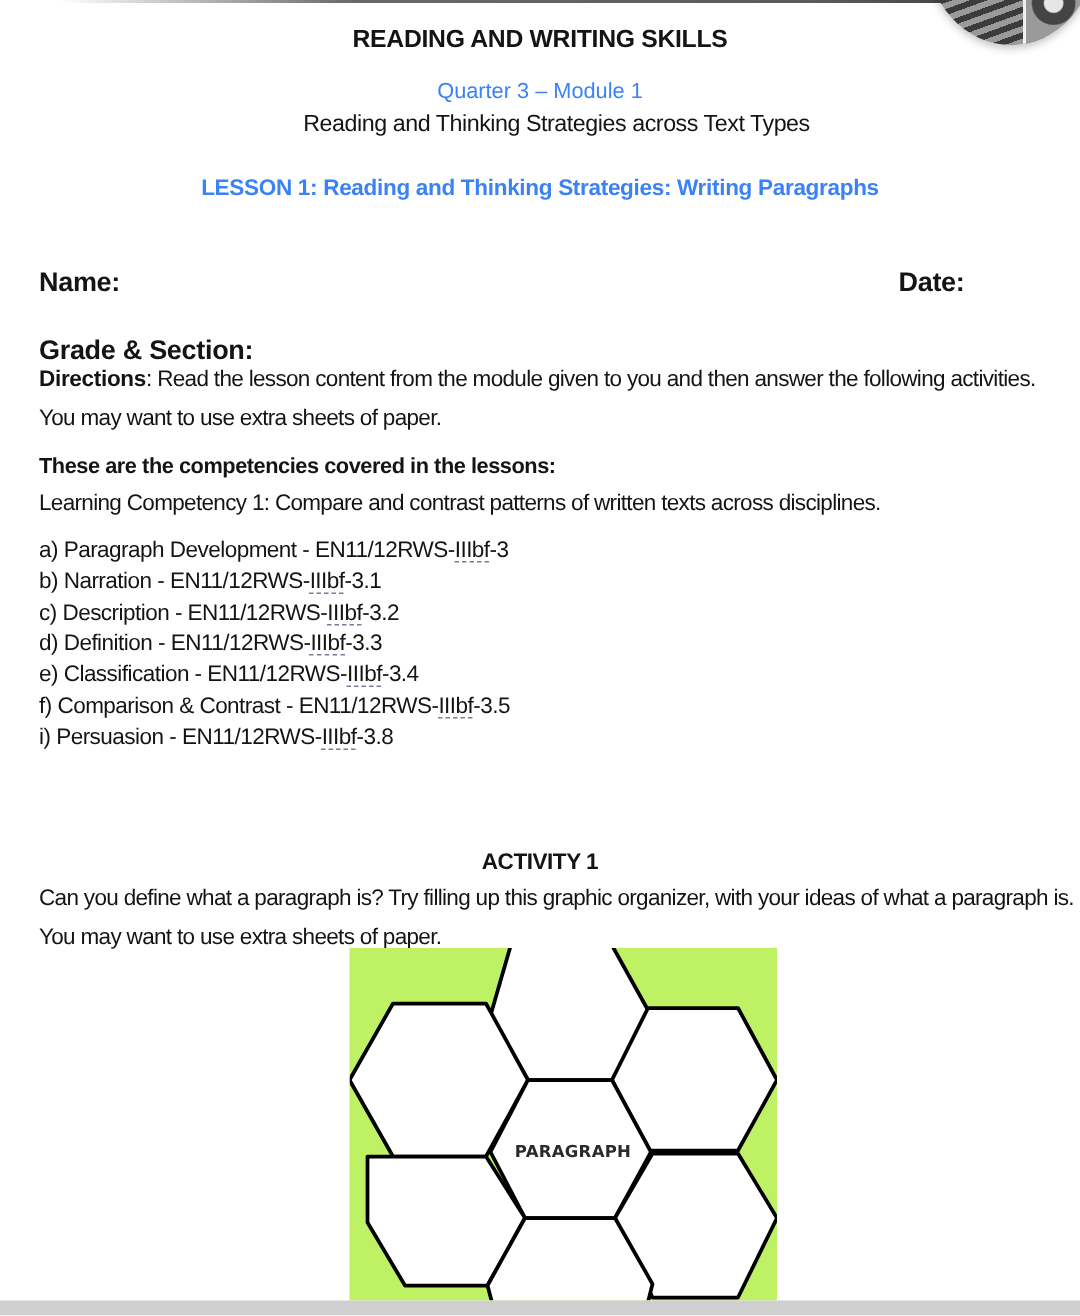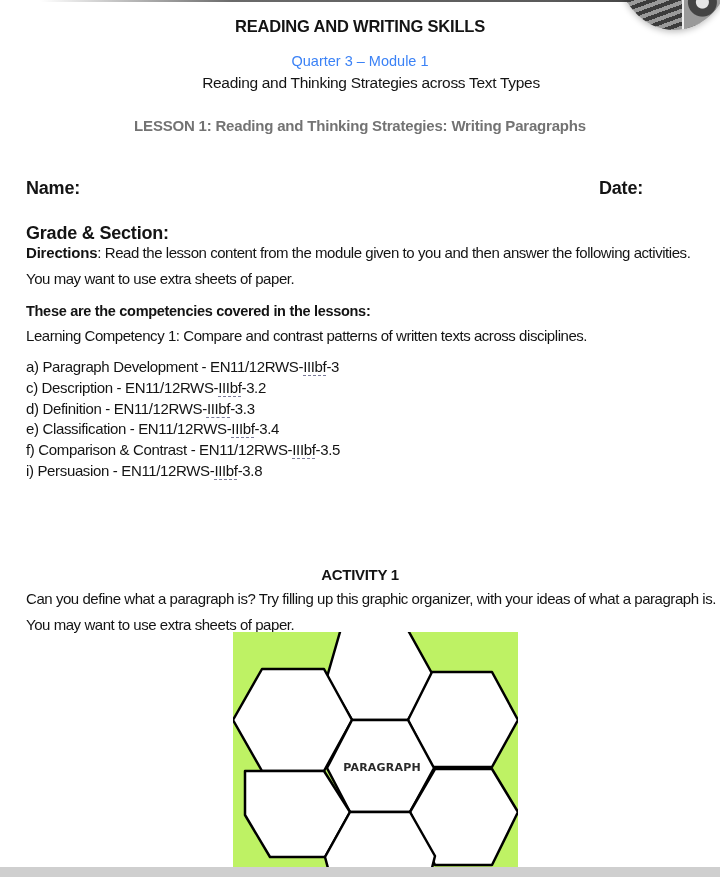--- a/index.html
+++ b/index.html
@@ -22,21 +22,21 @@
   .corner-art .photo {
     position: absolute; right: 0; top: 0; width: 46px; height: 62px;
     background: radial-gradient(circle at 40% 55%, #e6e6e6 0 6px, #444 7px 14px, #9a9a9a 15px);
     border-left: 2px solid #f0f0f0;
   }
   .abs { position: absolute; white-space: nowrap; }
   .center { left: 0; width: 720px; text-align: center; }
   .title { top: 17px; font-size: 16.5px; font-weight: bold; letter-spacing: -0.2px; }
   .quarter { top: 53px; font-size: 14.5px; color: #3b82f6; }
   .subtitle { top: 74px; font-size: 15.5px; letter-spacing: -0.3px; margin-left: 11px; }
-  .lesson { top: 117px; font-size: 15px; font-weight: bold; color: #737373; letter-spacing: -0.2px; }
+  .lesson { top: 117px; font-size: 15px; font-weight: bold; color: #3b82f6; letter-spacing: -0.2px; }
   .lbl { font-size: 18px; font-weight: bold; letter-spacing: -0.2px; }
   .name { left: 26px; top: 178px; }
   .date { left: 599px; top: 178px; }
   .grade { left: 26px; top: 200px; margin-top: 23px; }
   .body-text { font-size: 15px; letter-spacing: -0.45px; line-height: 26px; }
   .directions { left: 26px; top: 240px; width: 680px; white-space: normal; }
   .directions b { letter-spacing: -0.2px; }
   .comp-head { left: 26px; top: 303px; font-size: 14.5px; font-weight: bold; letter-spacing: -0.3px; }
   .comp-1 { left: 26px; top: 323px; }
   .list { left: 26px; top: 357px; margin: 0; padding: 0; list-style: none; }
@@ -72,20 +72,21 @@
 <div class="abs lbl date">Date:</div>
 <div class="abs lbl grade">Grade &amp; Section:</div>
 
 <div class="abs body-text directions"><b>Directions</b><span>: Read the lesson content from the module given to you and then answer the following activities. You may want to use extra sheets of paper.</span></div>
 
 <div class="abs comp-head">These are the competencies covered in the lessons:</div>
 <div class="abs body-text comp-1">Learning Competency 1: Compare and contrast patterns of written texts across disciplines.</div>
 
 <ul class="abs list">
   <li><span>a) Paragraph Development - </span><span class="code"><span>EN11/12RWS-</span><u>IIIbf</u><span>-3</span></span></li>
+  <li><span>b) Narration - </span><span class="code"><span>EN11/12RWS-</span><u>IIIbf</u><span>-3.1</span></span></li>
   <li><span>c) Description - </span><span class="code"><span>EN11/12RWS-</span><u>IIIbf</u><span>-3.2</span></span></li>
   <li><span>d) Definition - </span><span class="code"><span>EN11/12RWS-</span><u>IIIbf</u><span>-3.3</span></span></li>
   <li><span>e) Classification - </span><span class="code"><span>EN11/12RWS-</span><u>IIIbf</u><span>-3.4</span></span></li>
   <li><span>f) Comparison &amp; Contrast - </span><span class="code"><span>EN11/12RWS-</span><u>IIIbf</u><span>-3.5</span></span></li>
   <li><span>i) Persuasion - </span><span class="code"><span>EN11/12RWS-</span><u>IIIbf</u><span>-3.8</span></span></li>
 </ul>
 
 <div class="abs center activity">ACTIVITY 1</div>
 <div class="abs body-text act-text">Can you define what a paragraph is? Try filling up this graphic organizer, with your ideas of what a paragraph is. You may want to use extra sheets of paper.</div>
 

